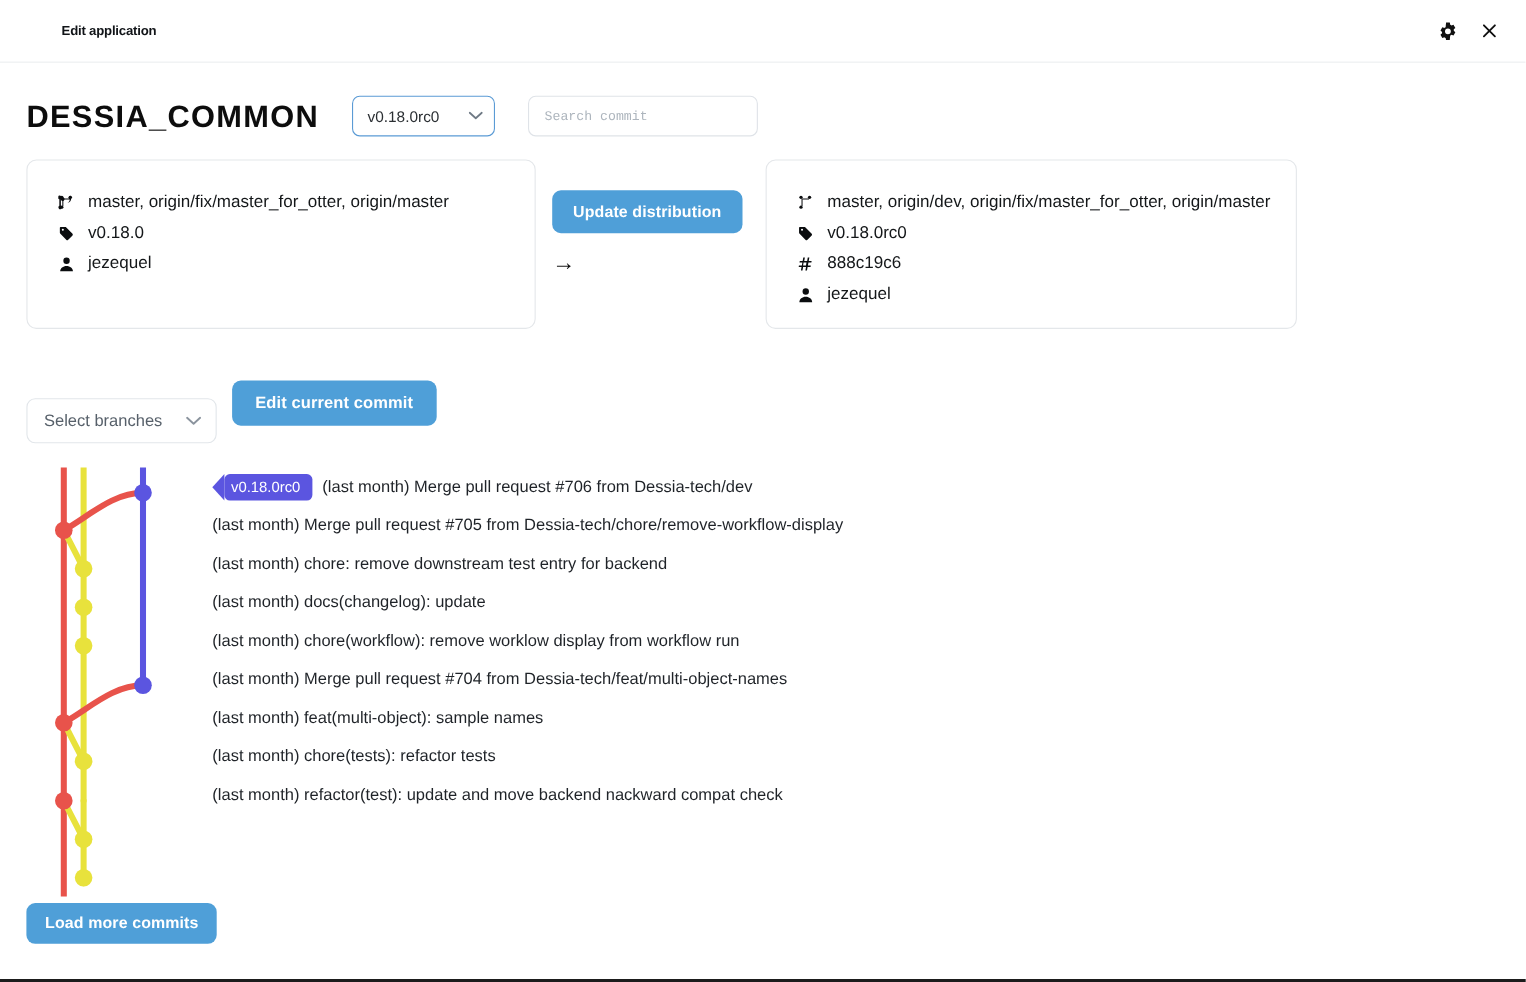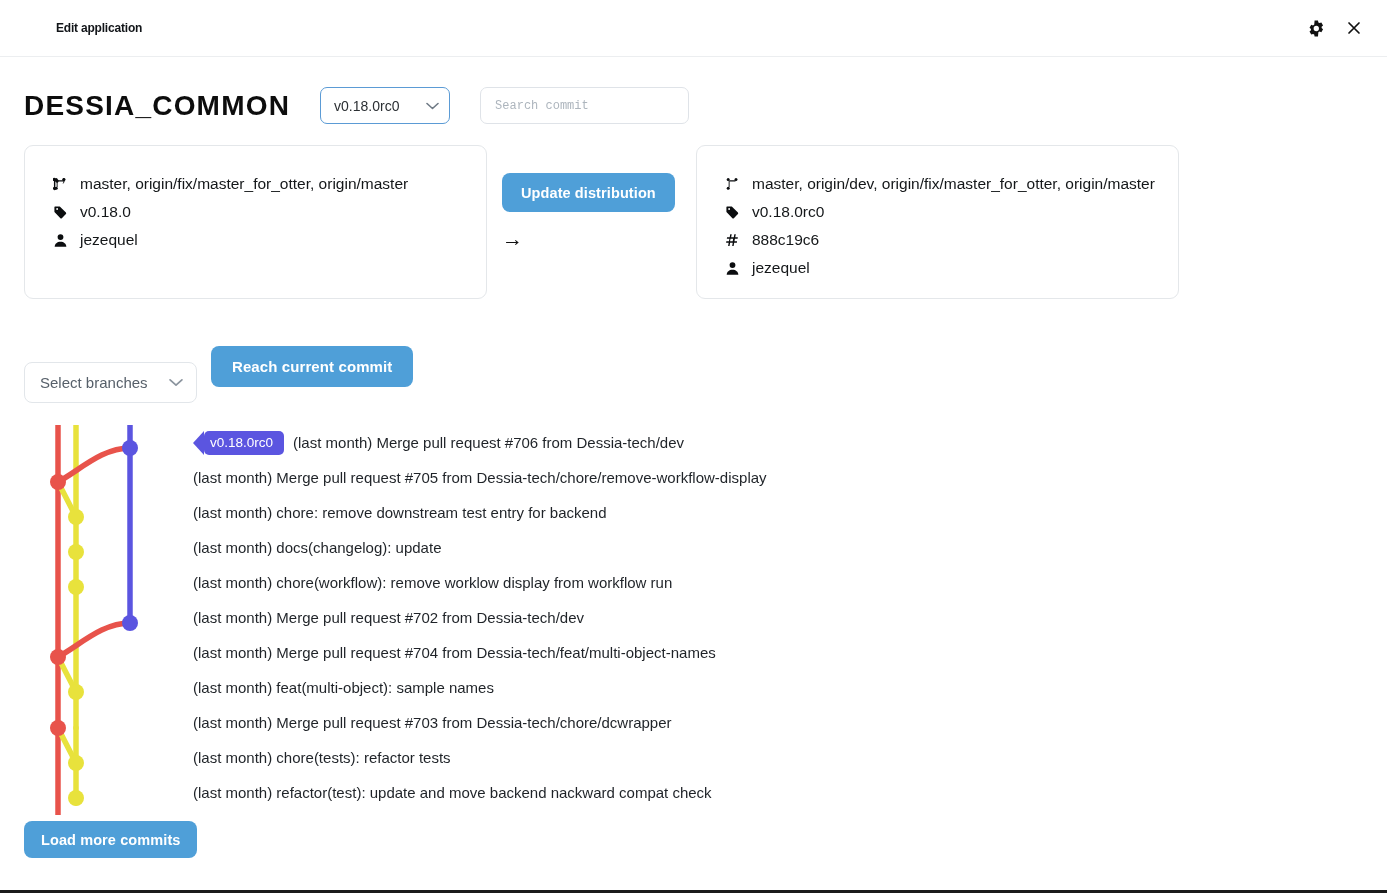--- a/index.html
+++ b/index.html
@@ -363,21 +363,21 @@
 
 <div class="branch-row">
   <div class="branch-select">
     <span>Select branches</span>
     <span class="caret">
       <svg width="14" height="9" viewBox="0 0 13 8" fill="none" stroke="currentColor" stroke-width="1.6" stroke-linecap="round" stroke-linejoin="round">
           <path d="M1 1.5L6.5 6.5L12 1.5"></path>
         </svg>
     </span>
   </div>
-  <button class="btn btn-reach">Reach current commit</button>
+  <button class="btn btn-reach">Edit current commit</button>
 </div>
 
 
 <div class="log">
 
   <svg class="graph" viewBox="0 0 150 390">
 
     <path d="M18 0 L18 390" stroke="#e8534b" stroke-width="5.5" fill="none" stroke-linecap="round"></path>
 
     <path d="M36 0 L36 92" stroke="#e8e23c" stroke-width="5.5" fill="none" stroke-linecap="round"></path>
@@ -417,32 +417,26 @@
       <div class="commit-row">
         <span>(last month) chore: remove downstream test entry for backend</span>
       </div>
       <div class="commit-row">
         <span>(last month) docs(changelog): update</span>
       </div>
       <div class="commit-row">
         <span>(last month) chore(workflow): remove worklow display from workflow run</span>
       </div>
       <div class="commit-row">
-        <span>(last month) Merge pull request #702 from Dessia-tech/dev</span>
-      </div>
-      <div class="commit-row">
         <span>(last month) Merge pull request #704 from Dessia-tech/feat/multi-object-names</span>
       </div>
       <div class="commit-row">
         <span>(last month) feat(multi-object): sample names</span>
       </div>
       <div class="commit-row">
-        <span>(last month) Merge pull request #703 from Dessia-tech/chore/dcwrapper</span>
-      </div>
-      <div class="commit-row">
         <span>(last month) chore(tests): refactor tests</span>
       </div>
       <div class="commit-row">
         <span>(last month) refactor(test): update and move backend nackward compat check</span>
       </div>
     </div>
 </div>
 
 <button class="btn btn-load">Load more commits</button>
 

